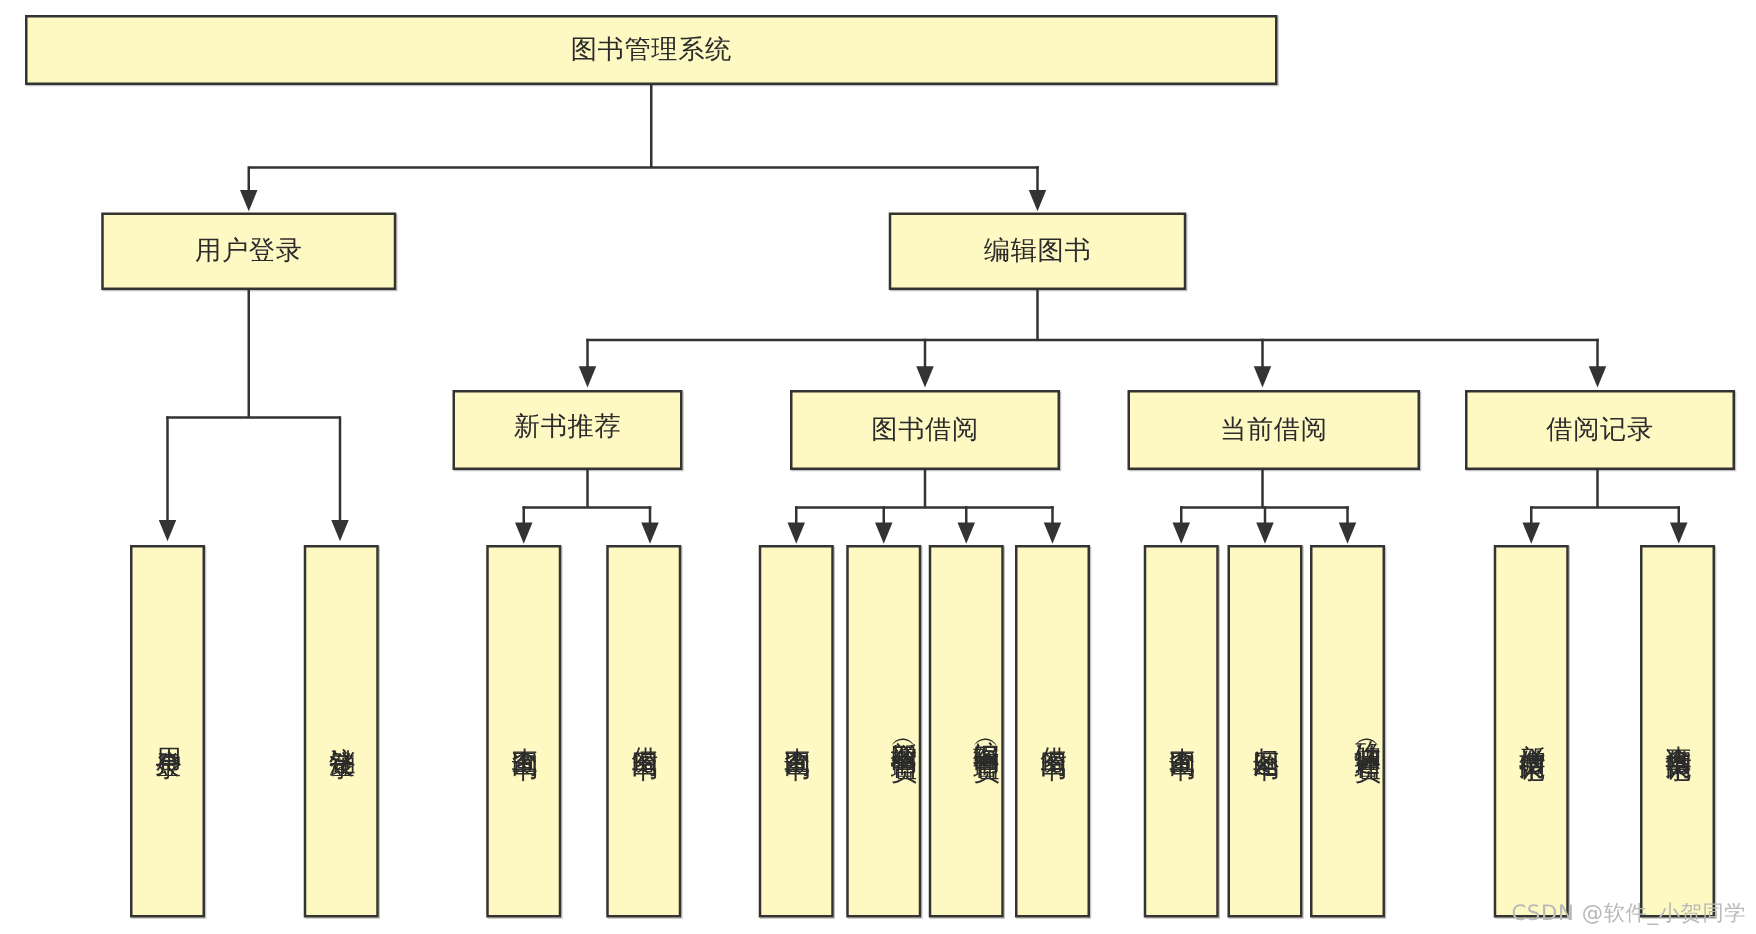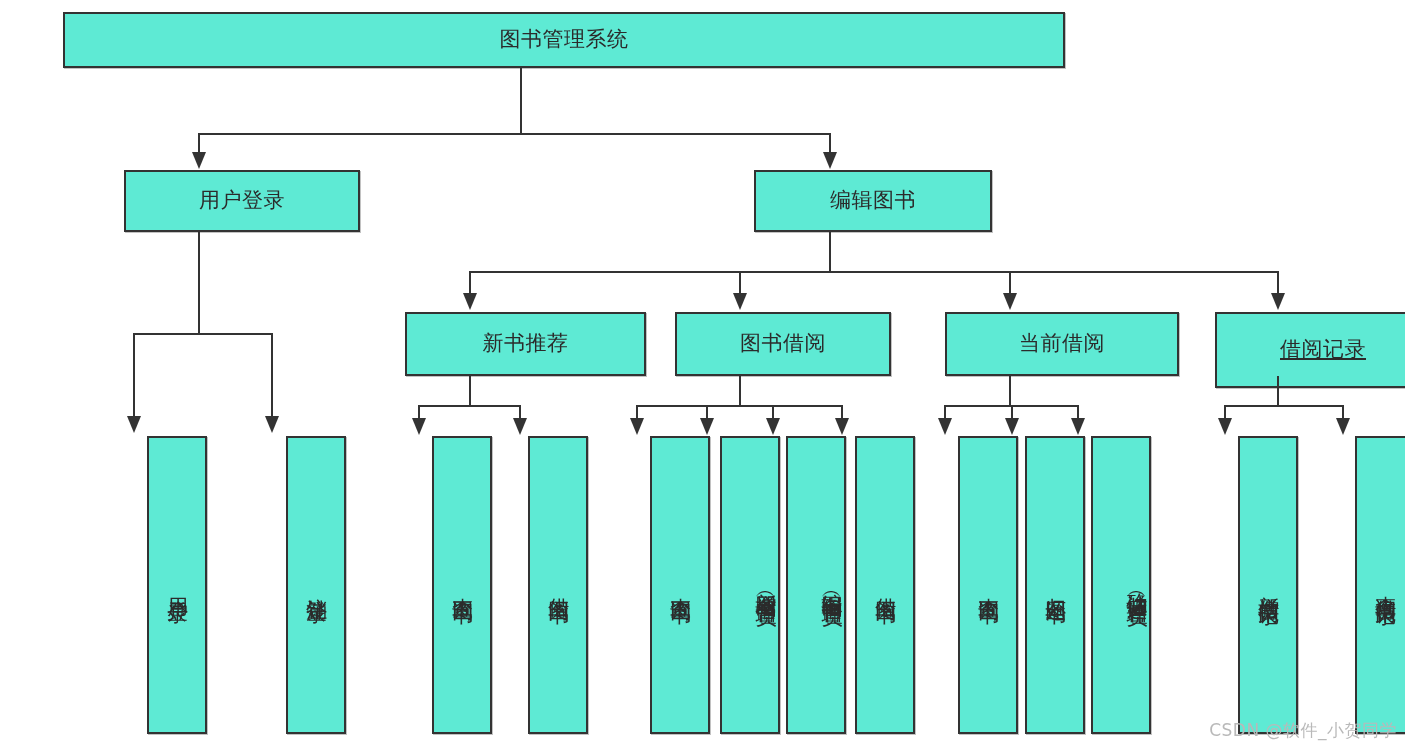--- a/index.html
+++ b/index.html
@@ -11,29 +11,28 @@
     position:relative;
     width:1405px;
     height:747px;
     background:#ffffff;
     overflow:hidden;
   }
   
   .node{
     position:absolute;
     box-sizing:border-box;
-    background:#5eead4;
+    background:#fef9c3;
     border:2px solid #333333;
     box-shadow:1px 1px 0 0 rgba(120,120,120,.45);
     display:flex;
     align-items:center;
     justify-content:center;
     color:#2b2b2b;
     letter-spacing:.5px;
-    margin-left:43px;
   }
   .node.h{            
     font-size:21px;
     line-height:1.1;
   }
   .node.v{            
     font-size:21px;
     writing-mode:vertical-rl;
     text-orientation:upright;
     line-height:1.22;
@@ -108,30 +107,30 @@
   <div class="ln h" style="left:469px;top:271px;width:810px;height:2px;"></div>
   <div class="ln v" style="left:469px;top:271px;width:2px;height:23px;"></div>
   <div class="arrow" style="left:463px;top:293px;"></div>
   <div class="ln v" style="left:739px;top:271px;width:2px;height:23px;"></div>
   <div class="arrow" style="left:733px;top:293px;"></div>
   <div class="ln v" style="left:1009px;top:271px;width:2px;height:23px;"></div>
   <div class="arrow" style="left:1003px;top:293px;"></div>
   <div class="ln v" style="left:1277px;top:271px;width:2px;height:23px;"></div>
   <div class="arrow" style="left:1271px;top:293px;"></div>
 
-  <div class="node h" style="left:362px;top:312px;width:241px;height:64px;">
+  <div class="node h" style="left:362px;top:312px;width:184px;height:64px;font-family:Liberation Mono, monospace;">
     <span>新书推荐</span>
   </div>
   <div class="node h" style="left:632px;top:312px;width:216px;height:64px;">
     <span>图书借阅</span>
   </div>
   <div class="node h" style="left:902px;top:312px;width:234px;height:64px;">
     <span>当前借阅</span>
   </div>
-  <div class="node h" style="left:1172px;top:312px;width:216px;height:76px;text-decoration:underline;">
+  <div class="node h" style="left:1172px;top:312px;width:216px;height:64px;">
     <span>借阅记录</span>
   </div>
 
   <div class="ln v" style="left:469px;top:376px;width:2px;height:30px;"></div>
   <div class="ln h" style="left:418px;top:405px;width:103px;height:2px;"></div>
   <div class="ln v" style="left:418px;top:405px;width:2px;height:14px;"></div>
   <div class="arrow" style="left:412px;top:418px;"></div>
   <div class="ln v" style="left:519px;top:405px;width:2px;height:14px;"></div>
   <div class="arrow" style="left:513px;top:418px;"></div>
 

